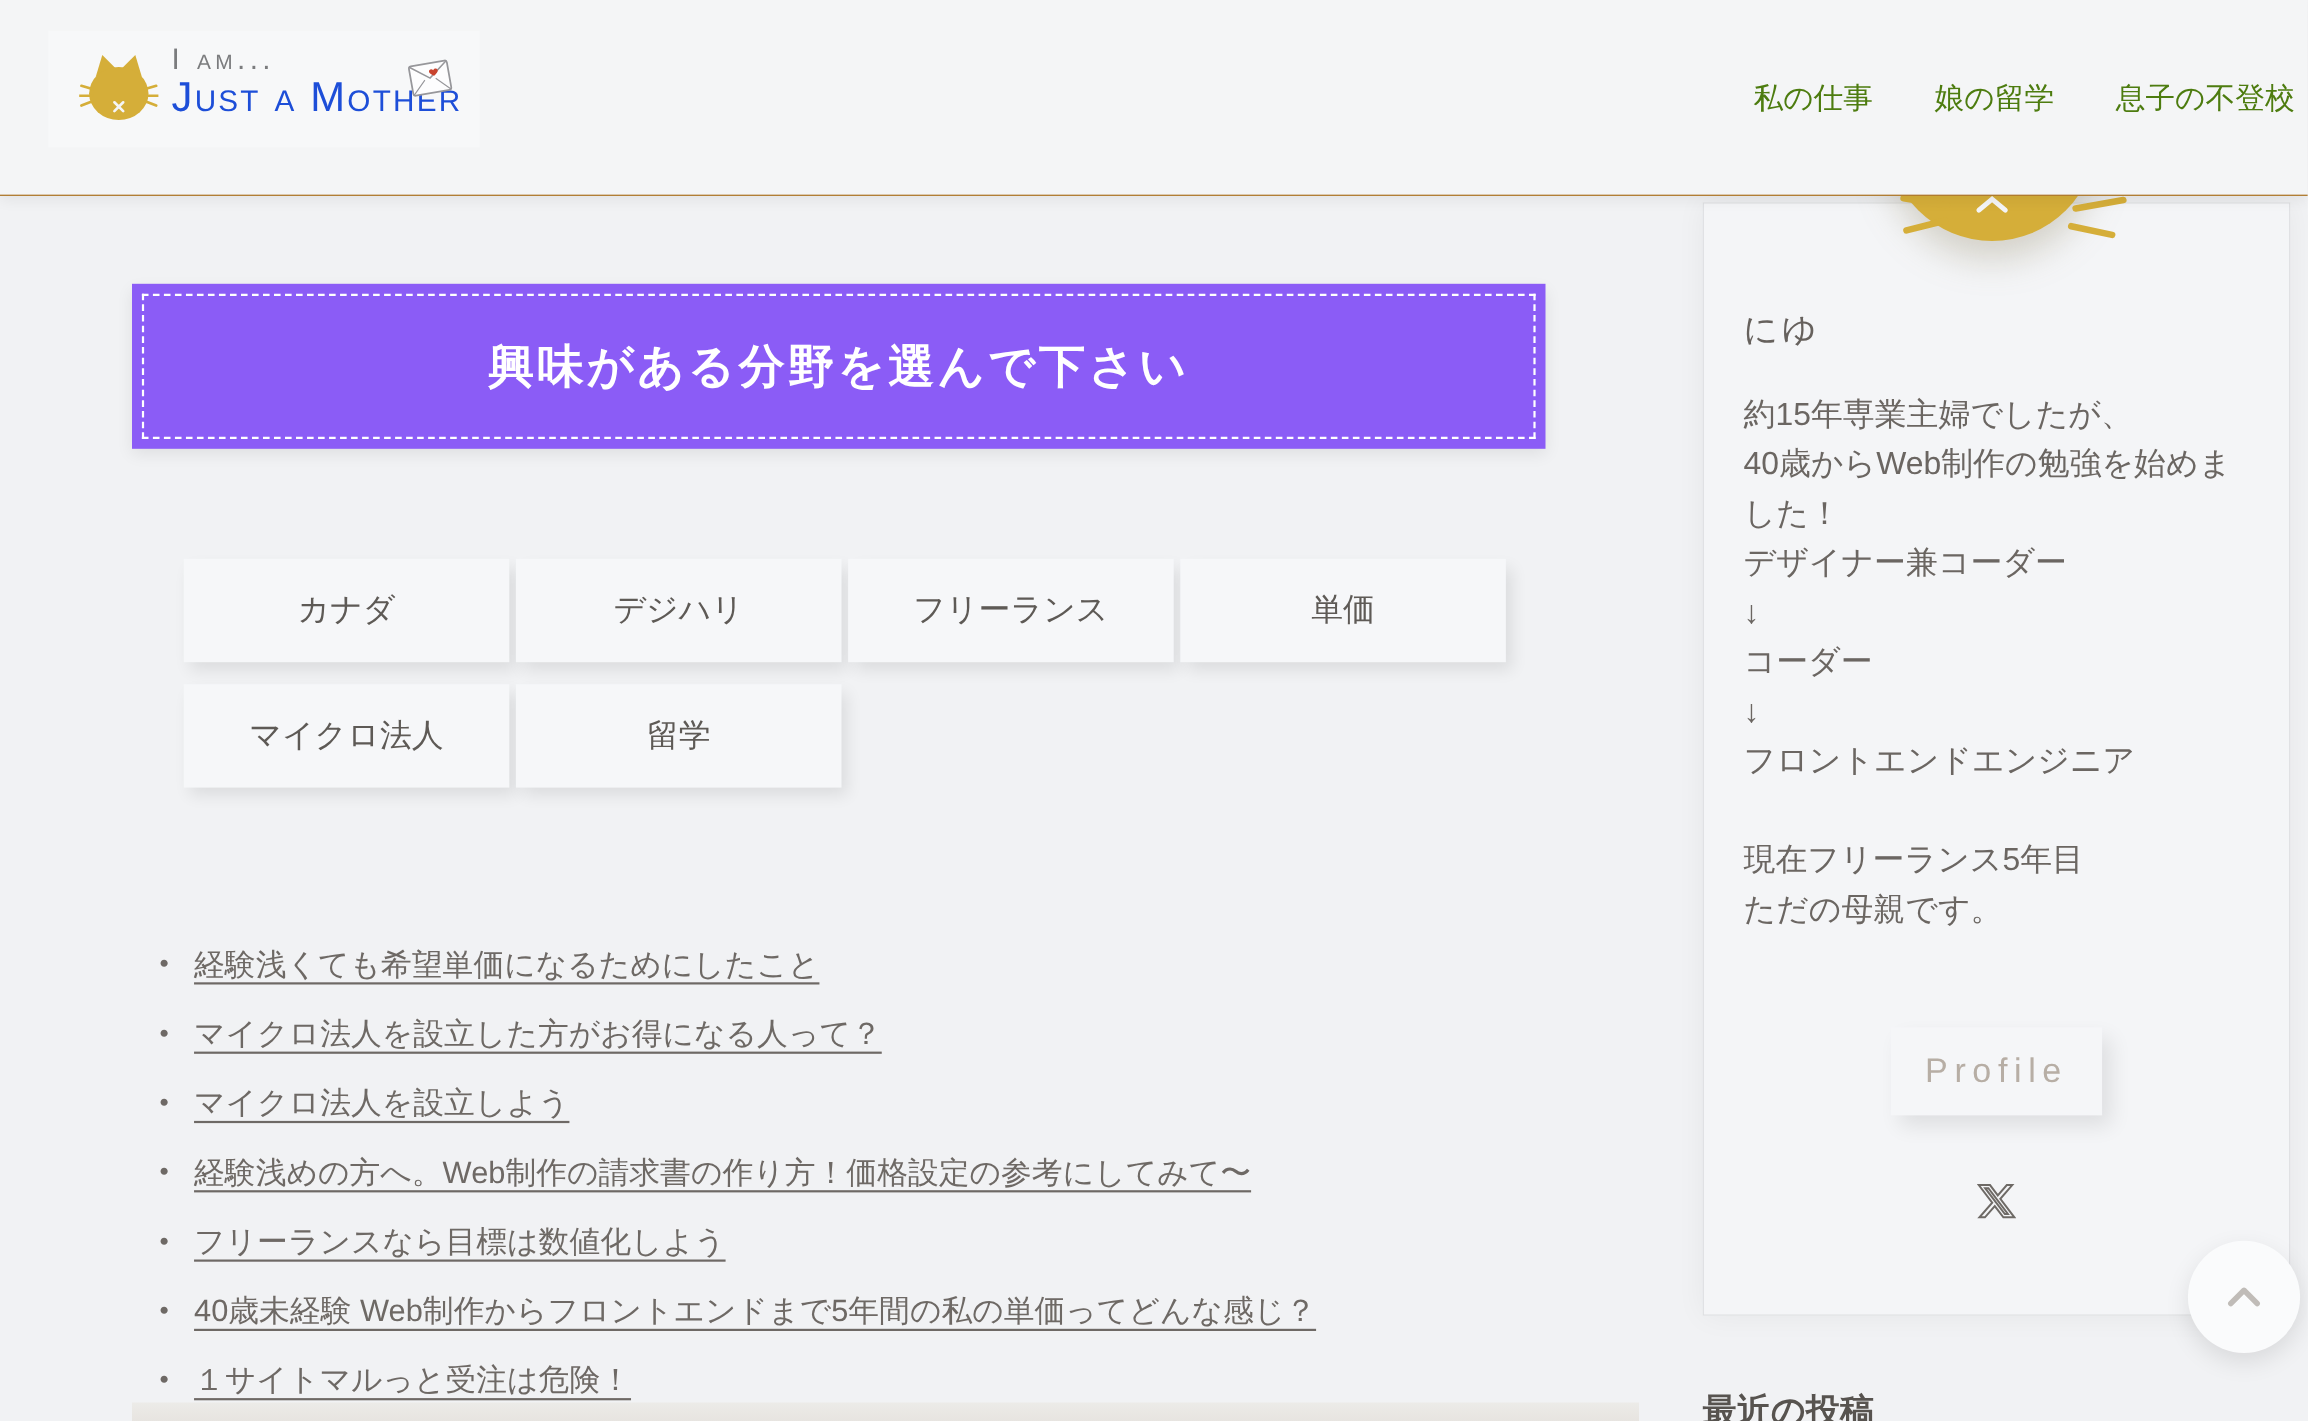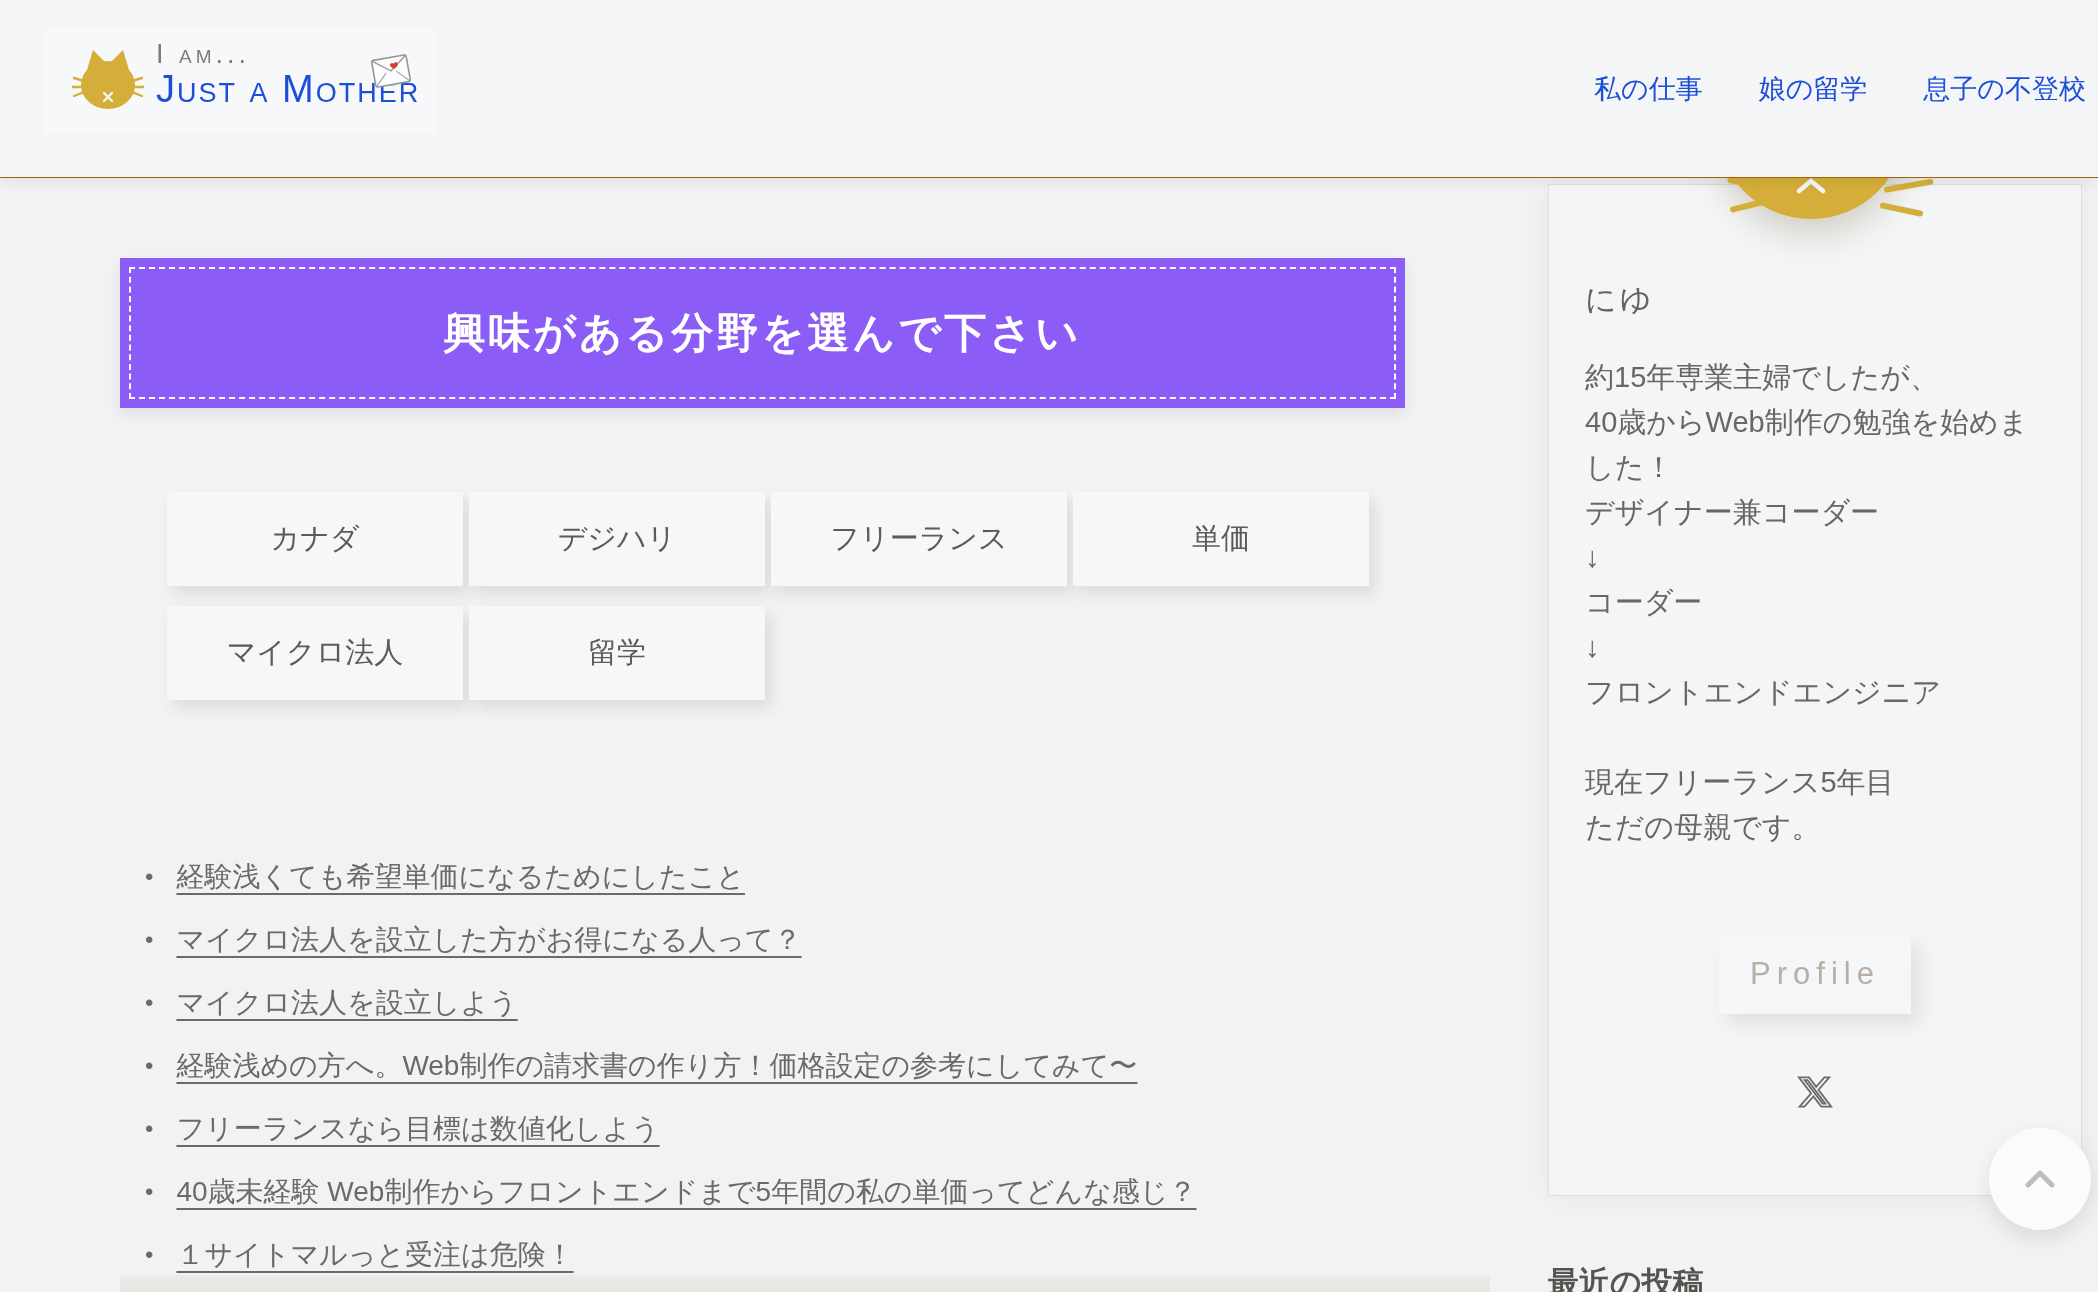--- a/index.html
+++ b/index.html
@@ -29,37 +29,37 @@
   }
   .logo-line2 {
     display:block; font-size:38px; letter-spacing:2px; color:#1d4ed8;
     font-weight:300; font-variant:small-caps; margin-top:2px;
   }
   .envelope { position:absolute; left:328px; top:28px; width:38px; height:30px; transform:rotate(-10deg); }
   .nav {
     position:absolute; right:12px; top:0; height:178px;
     display:flex; align-items:center; gap:56px;
   }
-  .nav-item { font-size:27px; color:#1d4ed8; font-weight:500; cursor:pointer; white-space:nowrap; }
+  .nav-item { font-size:27px; color:#4d7c0f; font-weight:500; cursor:pointer; white-space:nowrap; }
 
   
   .prompt-box {
     position:absolute; left:120px; top:258px; width:1285px; height:150px;
     background:#8b5cf6; box-shadow:0 6px 14px rgba(0,0,0,.08);
   }
   .prompt-inner {
     position:absolute; left:9px; top:9px; right:9px; bottom:9px;
     border:2px dashed #ffffff;
     display:flex; align-items:center; justify-content:center;
   }
   .prompt-title {
     font-size:42px; font-weight:700; color:#ffffff; letter-spacing:3px;
   }
   .btn-grid {
-    position:absolute; left:167px; top:492px; width:1208px;
+    position:absolute; left:167px; top:508px; width:1208px;
     display:flex; flex-wrap:wrap;
   }
   .cat-btn {
     width:296px; height:94px; margin:0 6px 20px 0;
     background:#f6f7f9; box-shadow:6px 8px 14px rgba(0,0,0,.09);
     display:flex; align-items:center; justify-content:center;
     font-size:29px; color:#5e5a56; cursor:pointer;
   }
   .post-list {
     position:absolute; left:145px; top:862px; width:1380px; list-style:none;

